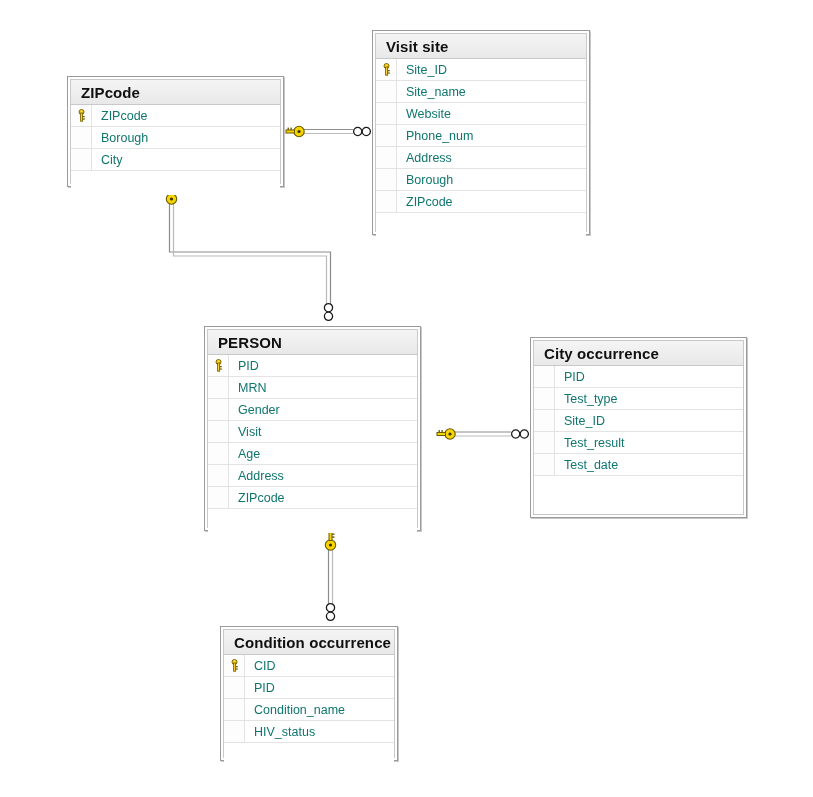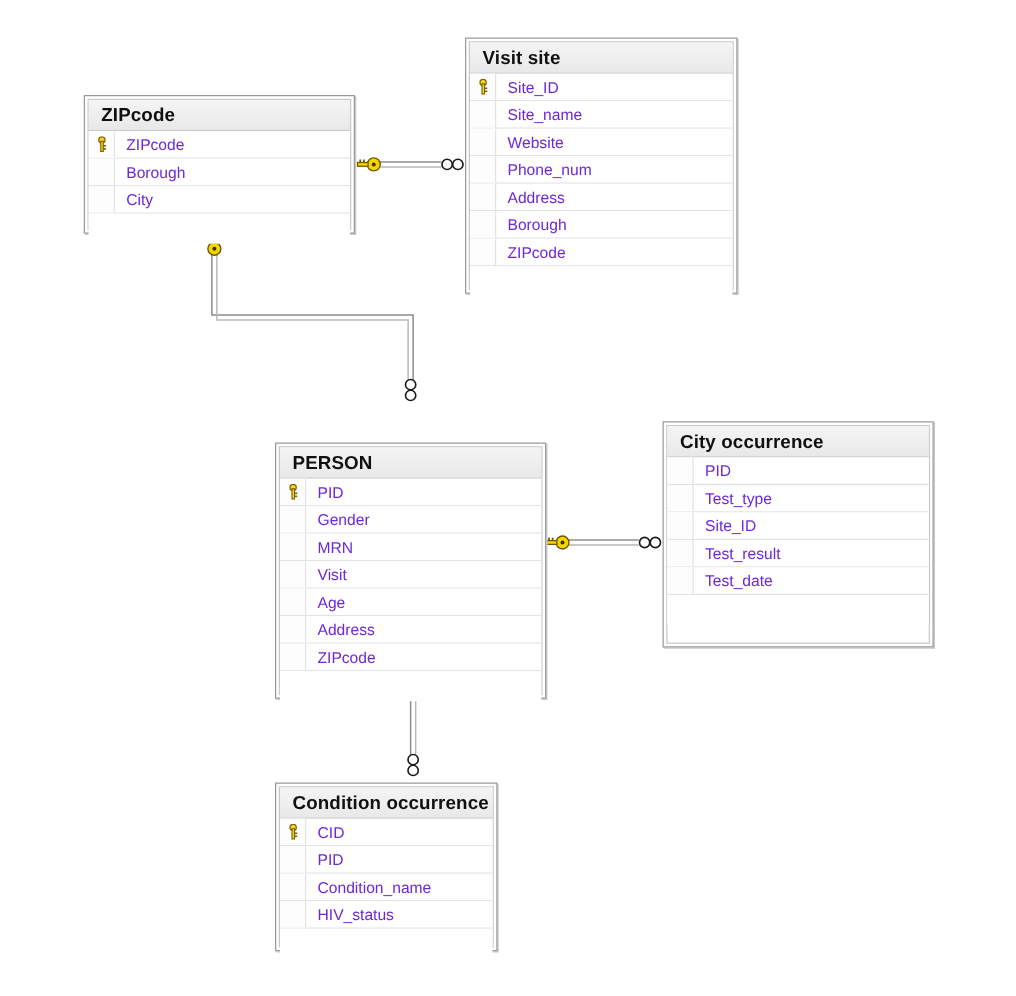--- a/index.html
+++ b/index.html
@@ -75,21 +75,21 @@
     border-right: 1px solid #e3e3e3;
     display: flex;
     align-items: center;
     justify-content: center;
     box-sizing: border-box;
     background: #fdfdfd;
   }
   .attr-row.spacer .attr-gutter { border-right: none; background: #ffffff; }
   .attr-name {
     font-size: 12.5px;
-    color: #6d28d9;
+    color: #0f766e;
     padding-left: 9px;
     white-space: nowrap;
     line-height: 14px;
   }
 
   
   .key-icon {
     width: 11px;
     height: 13px;
     display: block;
@@ -244,42 +244,42 @@
           <span class="attr-name">City</span>
         </li>
         <li class="attr-row spacer">
           <span class="attr-gutter"></span>
           <span class="attr-name"></span>
         </li>
       </ul>
     </div>
   </div>
 
-  <div class="entity" style="left:220px; top:326px; width:217px; height:205px;margin-top:28px;">
+  <div class="entity" style="left:204px; top:326px; width:217px; height:205px;">
     <div class="entity-inner">
       <div class="entity-title">PERSON</div>
       <ul class="attr-list">
         <li class="attr-row">
           <span class="attr-gutter">
             <svg class="key-icon" viewBox="0 0 11 13">
               <rect x="3" y="0.5" width="5" height="5" rx="2.5" fill="#ffd42a" stroke="#7a6500" stroke-width="1"></rect>
               <rect x="4.6" y="4" width="2" height="8.2" fill="#ffd42a" stroke="#7a6500" stroke-width="0.9"></rect>
               <rect x="6.4" y="7" width="2.4" height="1.3" fill="#7a6500"></rect>
               <rect x="6.4" y="9.4" width="2.4" height="1.3" fill="#7a6500"></rect>
             </svg>
           </span>
           <span class="attr-name">PID</span>
         </li>
         <li class="attr-row">
           <span class="attr-gutter"></span>
+          <span class="attr-name">MRN</span>
+        </li>
+        <li class="attr-row">
+          <span class="attr-gutter"></span>
           <span class="attr-name">Gender</span>
-        </li>
-        <li class="attr-row">
-          <span class="attr-gutter"></span>
-          <span class="attr-name">MRN</span>
         </li>
         <li class="attr-row">
           <span class="attr-gutter"></span>
           <span class="attr-name">Visit</span>
         </li>
         <li class="attr-row">
           <span class="attr-gutter"></span>
           <span class="attr-name">Age</span>
         </li>
         <li class="attr-row">

